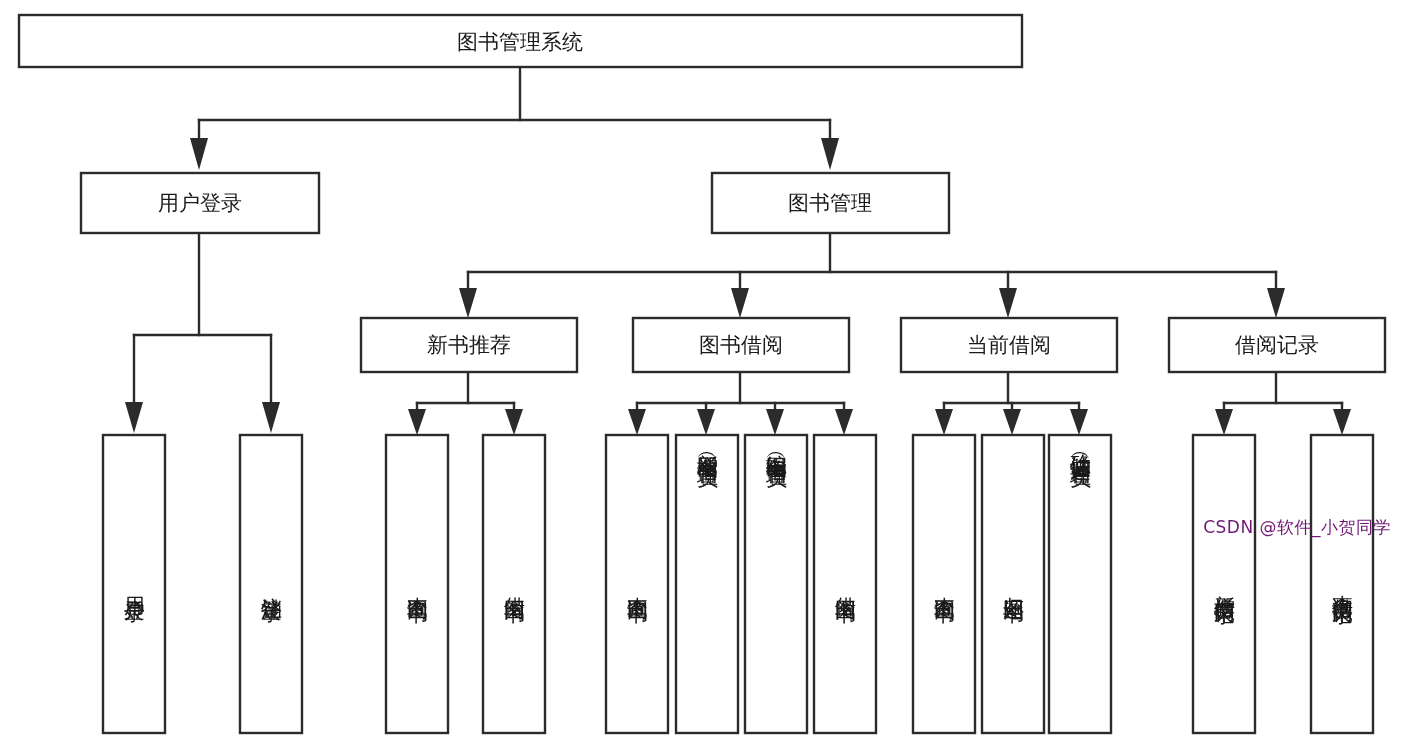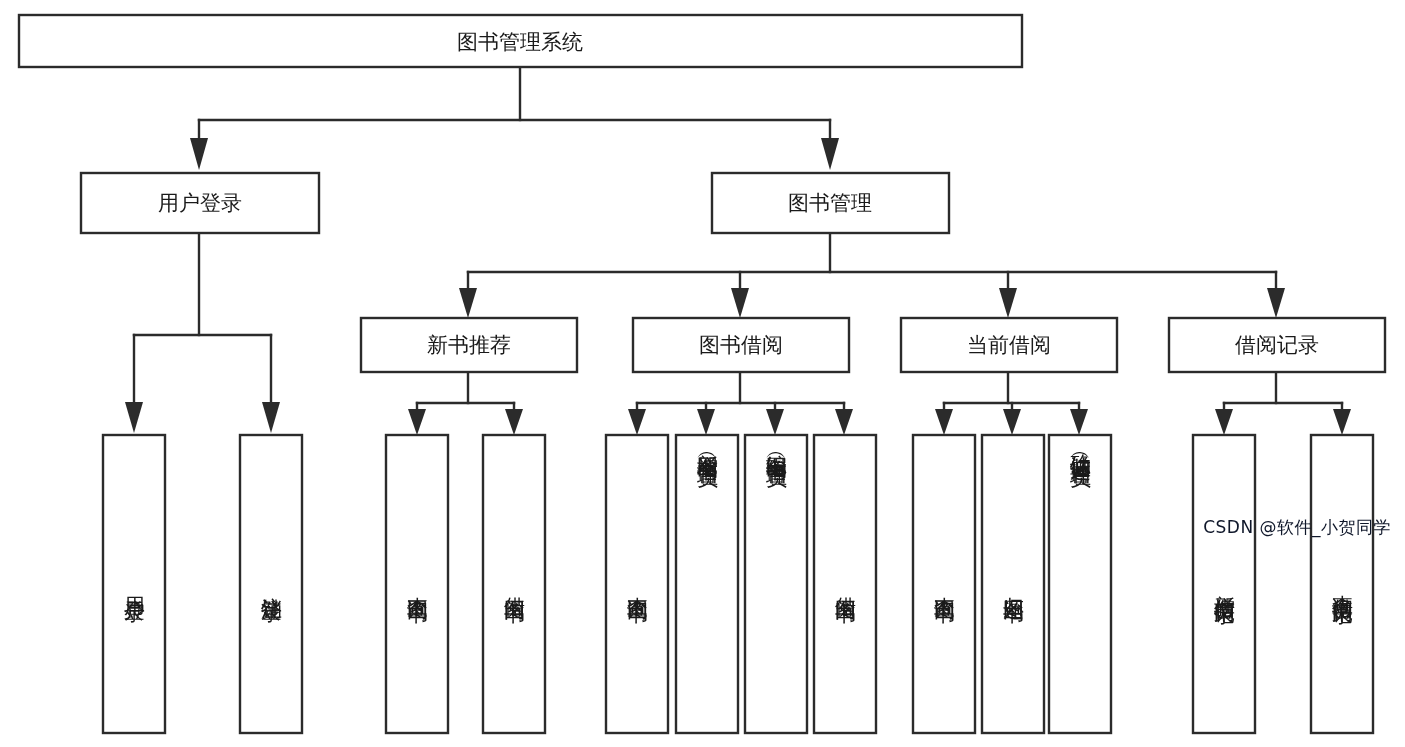--- a/index.html
+++ b/index.html
@@ -65,21 +65,21 @@
     color: #1a1a1a;
     white-space: nowrap;
     text-align: center;
   }
   .watermark {
     position: absolute;
     right: 14px;
     bottom: 6px;
     font-family: "DejaVu Sans", "Liberation Sans", sans-serif;
     font-size: 17px;
-    color: #0f172a;
+    color: #701a75;
     letter-spacing: 0.5px;
     white-space: nowrap;
   }
 </style>
 </head>
 <body>
 
 <div id="diagram-root">
 
   <svg id="flow-svg" viewBox="0 0 1405 747" xmlns="http://www.w3.org/2000/svg">

